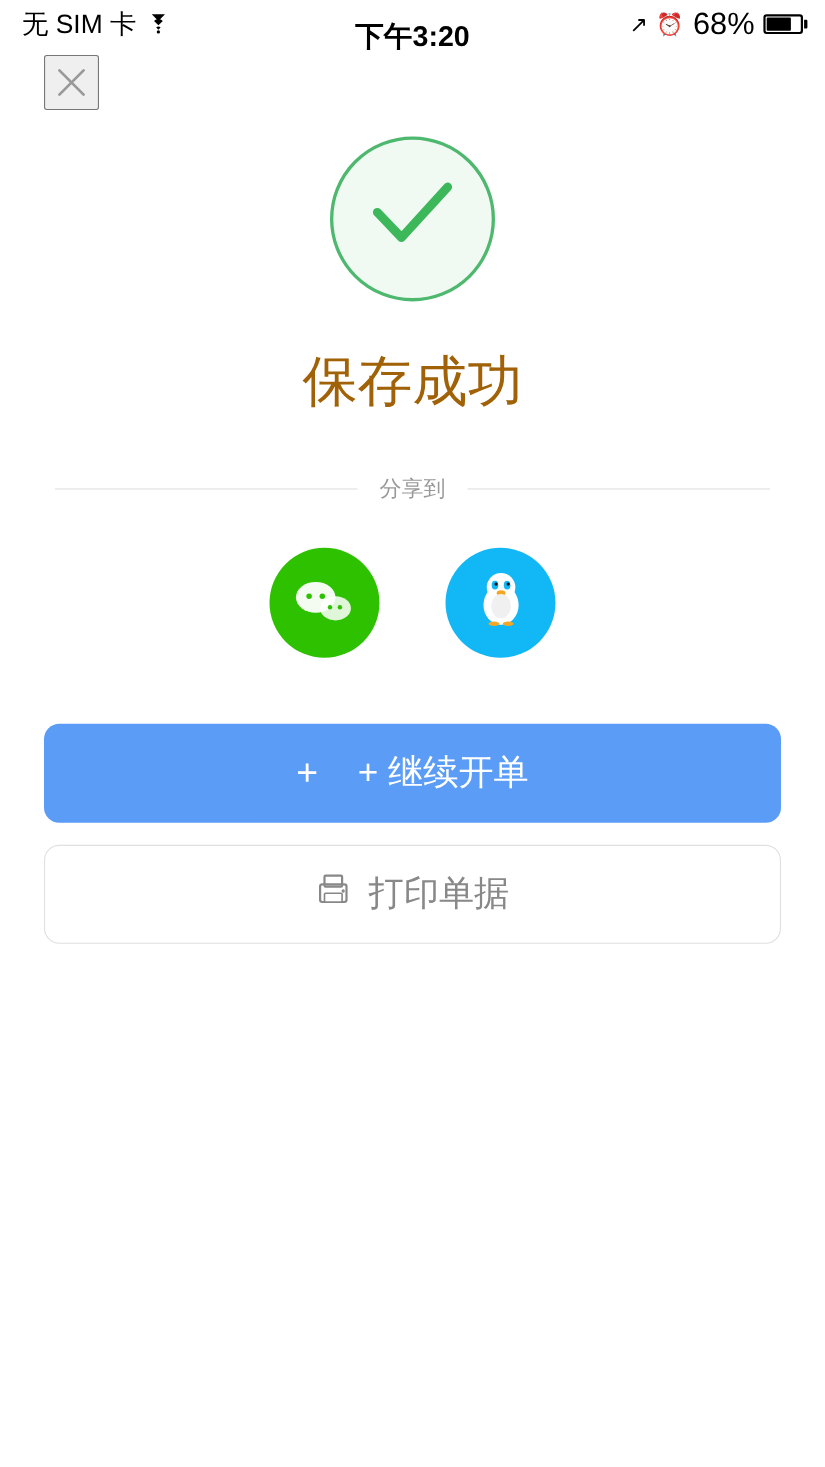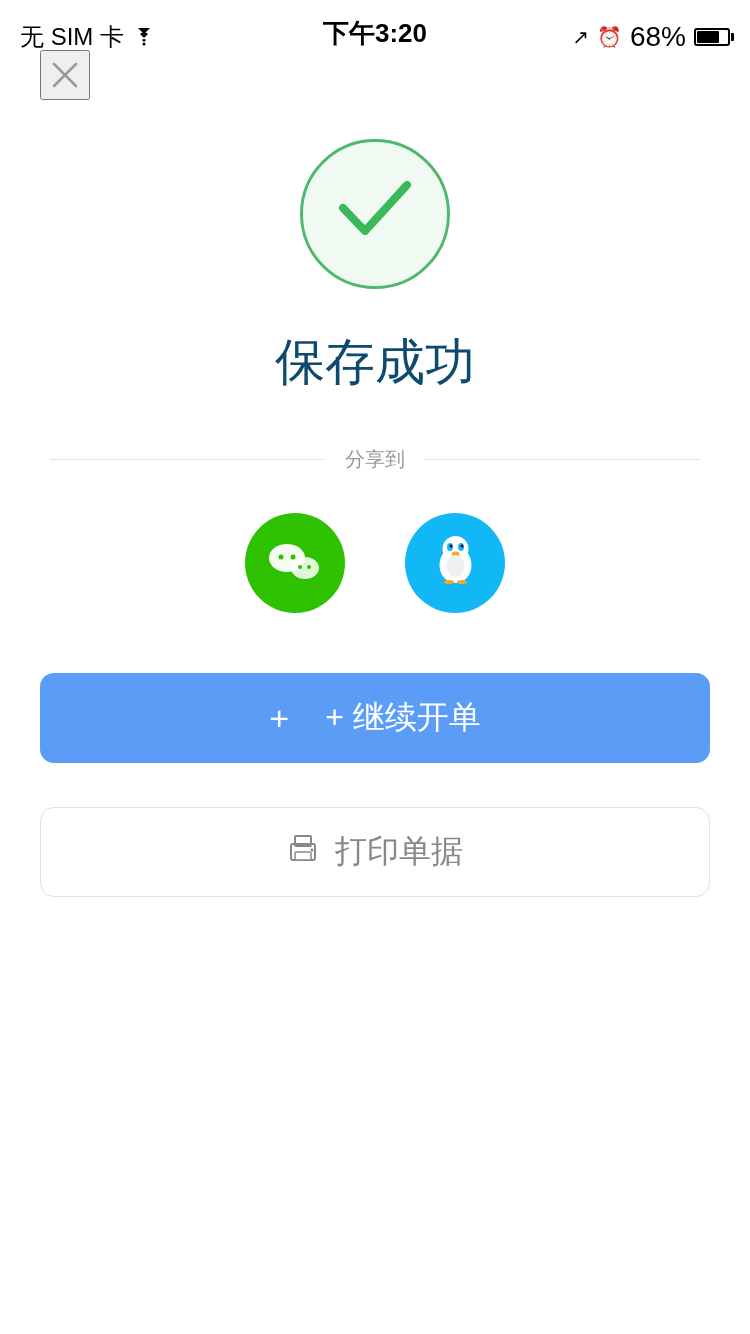--- a/index.html
+++ b/index.html
@@ -15,21 +15,20 @@
 
     
     .status-bar {
       width: 100%;
       height: 44px;
       display: flex;
       align-items: center;
       justify-content: space-between;
       padding: 0 20px;
       background: #ffffff;
-      margin-top: 15px;
     }
     .status-left {
       font-size: 24px;
       font-weight: 500;
       color: #000;
       display: flex;
       align-items: center;
       gap: 8px;
     }
     .status-center {
@@ -95,21 +94,21 @@
     }
     .checkmark {
       color: #3cb85b;
       font-size: 80px;
       line-height: 1;
     }
 
     
     .success-title {
       font-size: 50px;
-      color: #0c4a6e;
+      color: #a16207;
       font-weight: 400;
       margin-bottom: 50px;
     }
 
     
     .divider-section {
       width: 100%;
       display: flex;
       align-items: center;
       padding: 0 50px;
@@ -176,21 +175,20 @@
     .btn-primary {
       background: #5b9cf6;
       color: #ffffff;
       border: none;
     }
 
     .btn-secondary {
       background: #ffffff;
       color: #888888;
       border: 1px solid #e0e0e0;
-      margin-top: 24px;
     }
 
     
     .battery-icon {
       display: inline-block;
       width: 36px;
       height: 18px;
       border: 2px solid #000;
       border-radius: 3px;
       position: relative;

